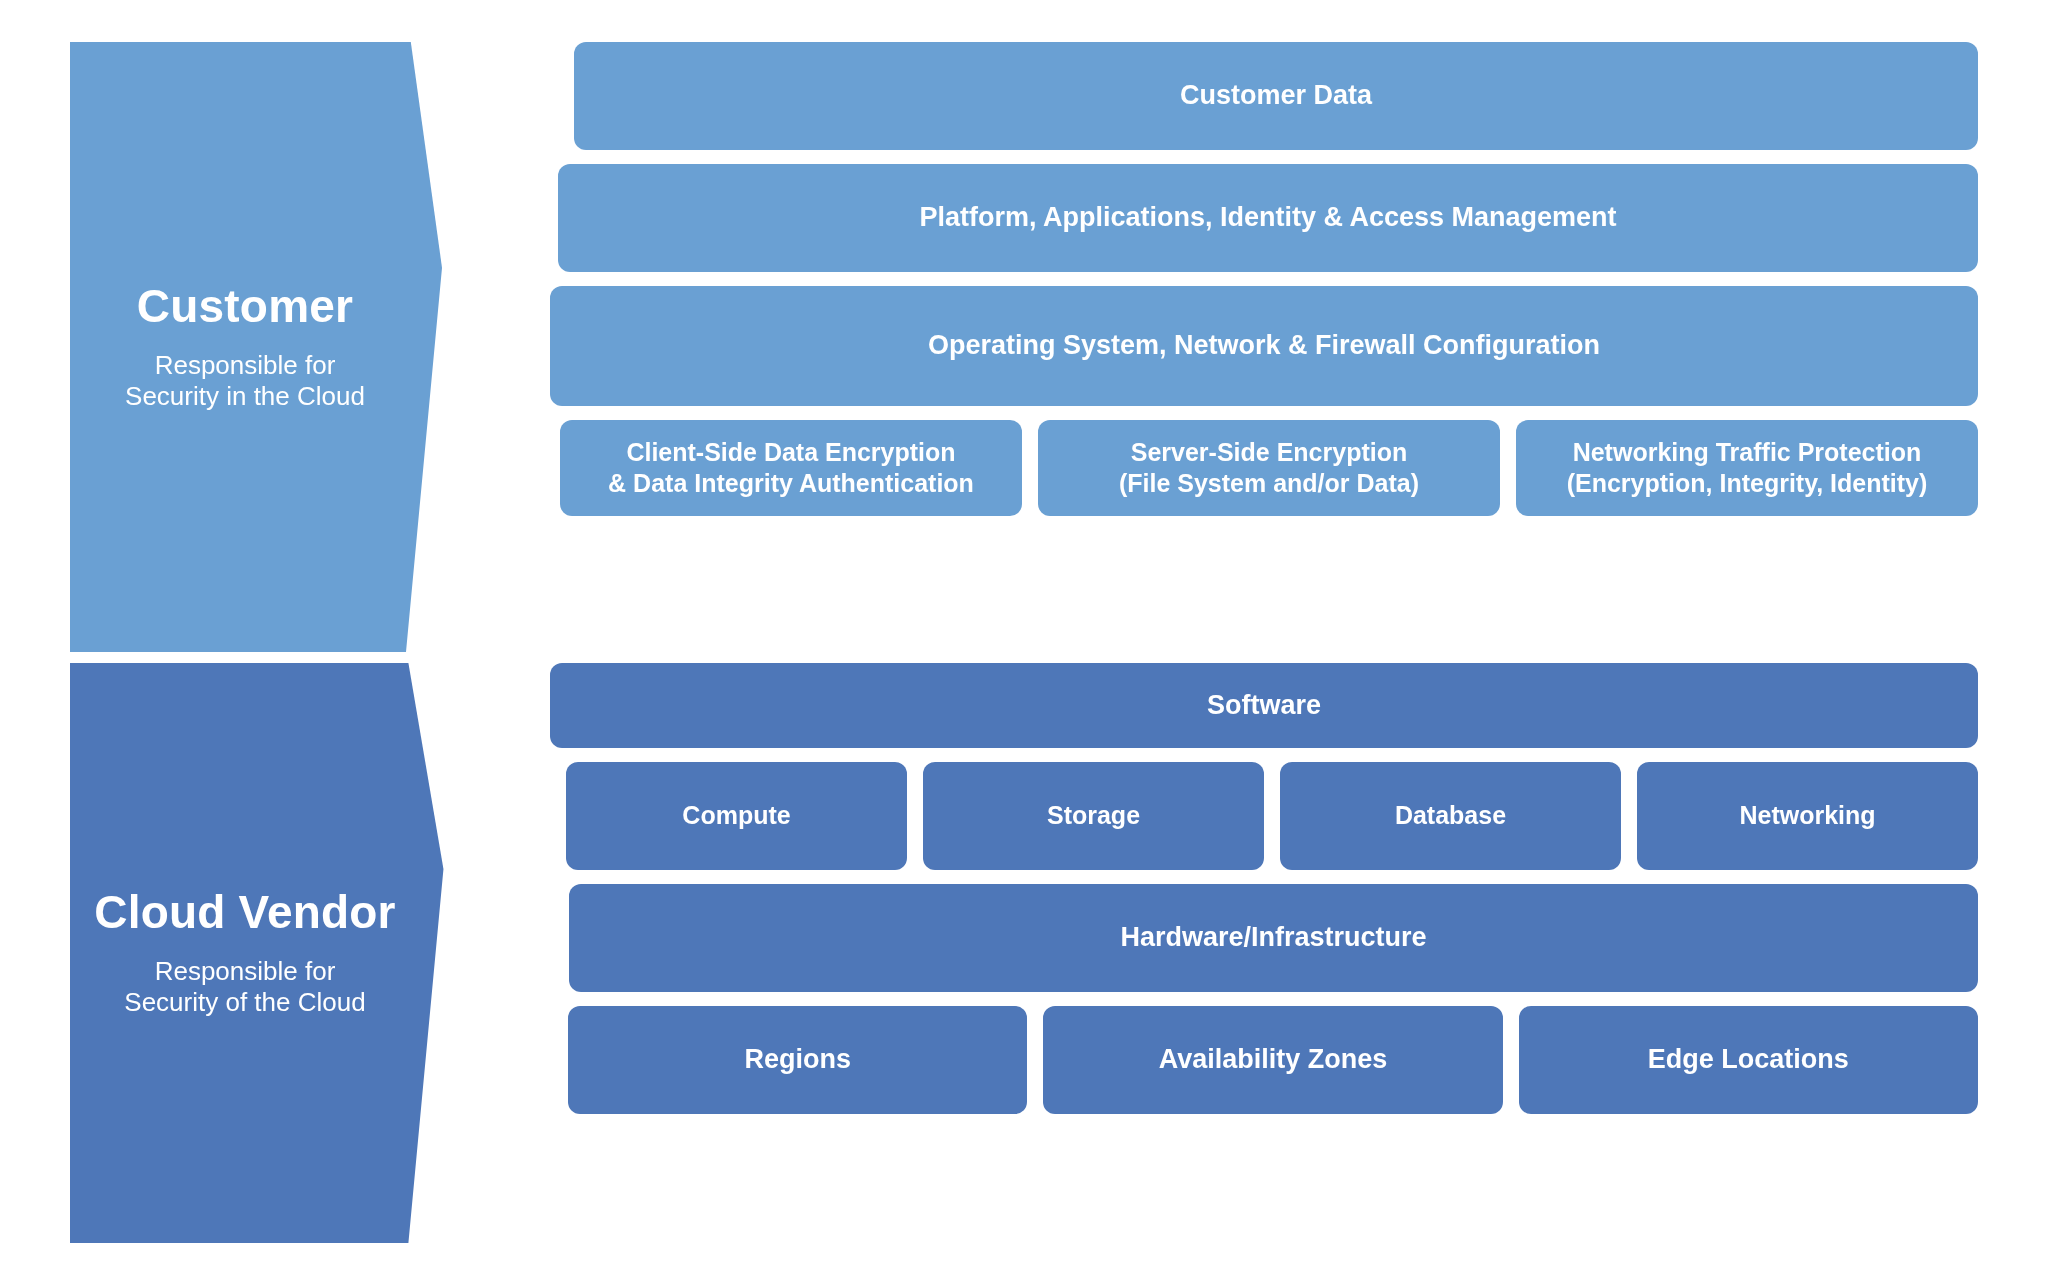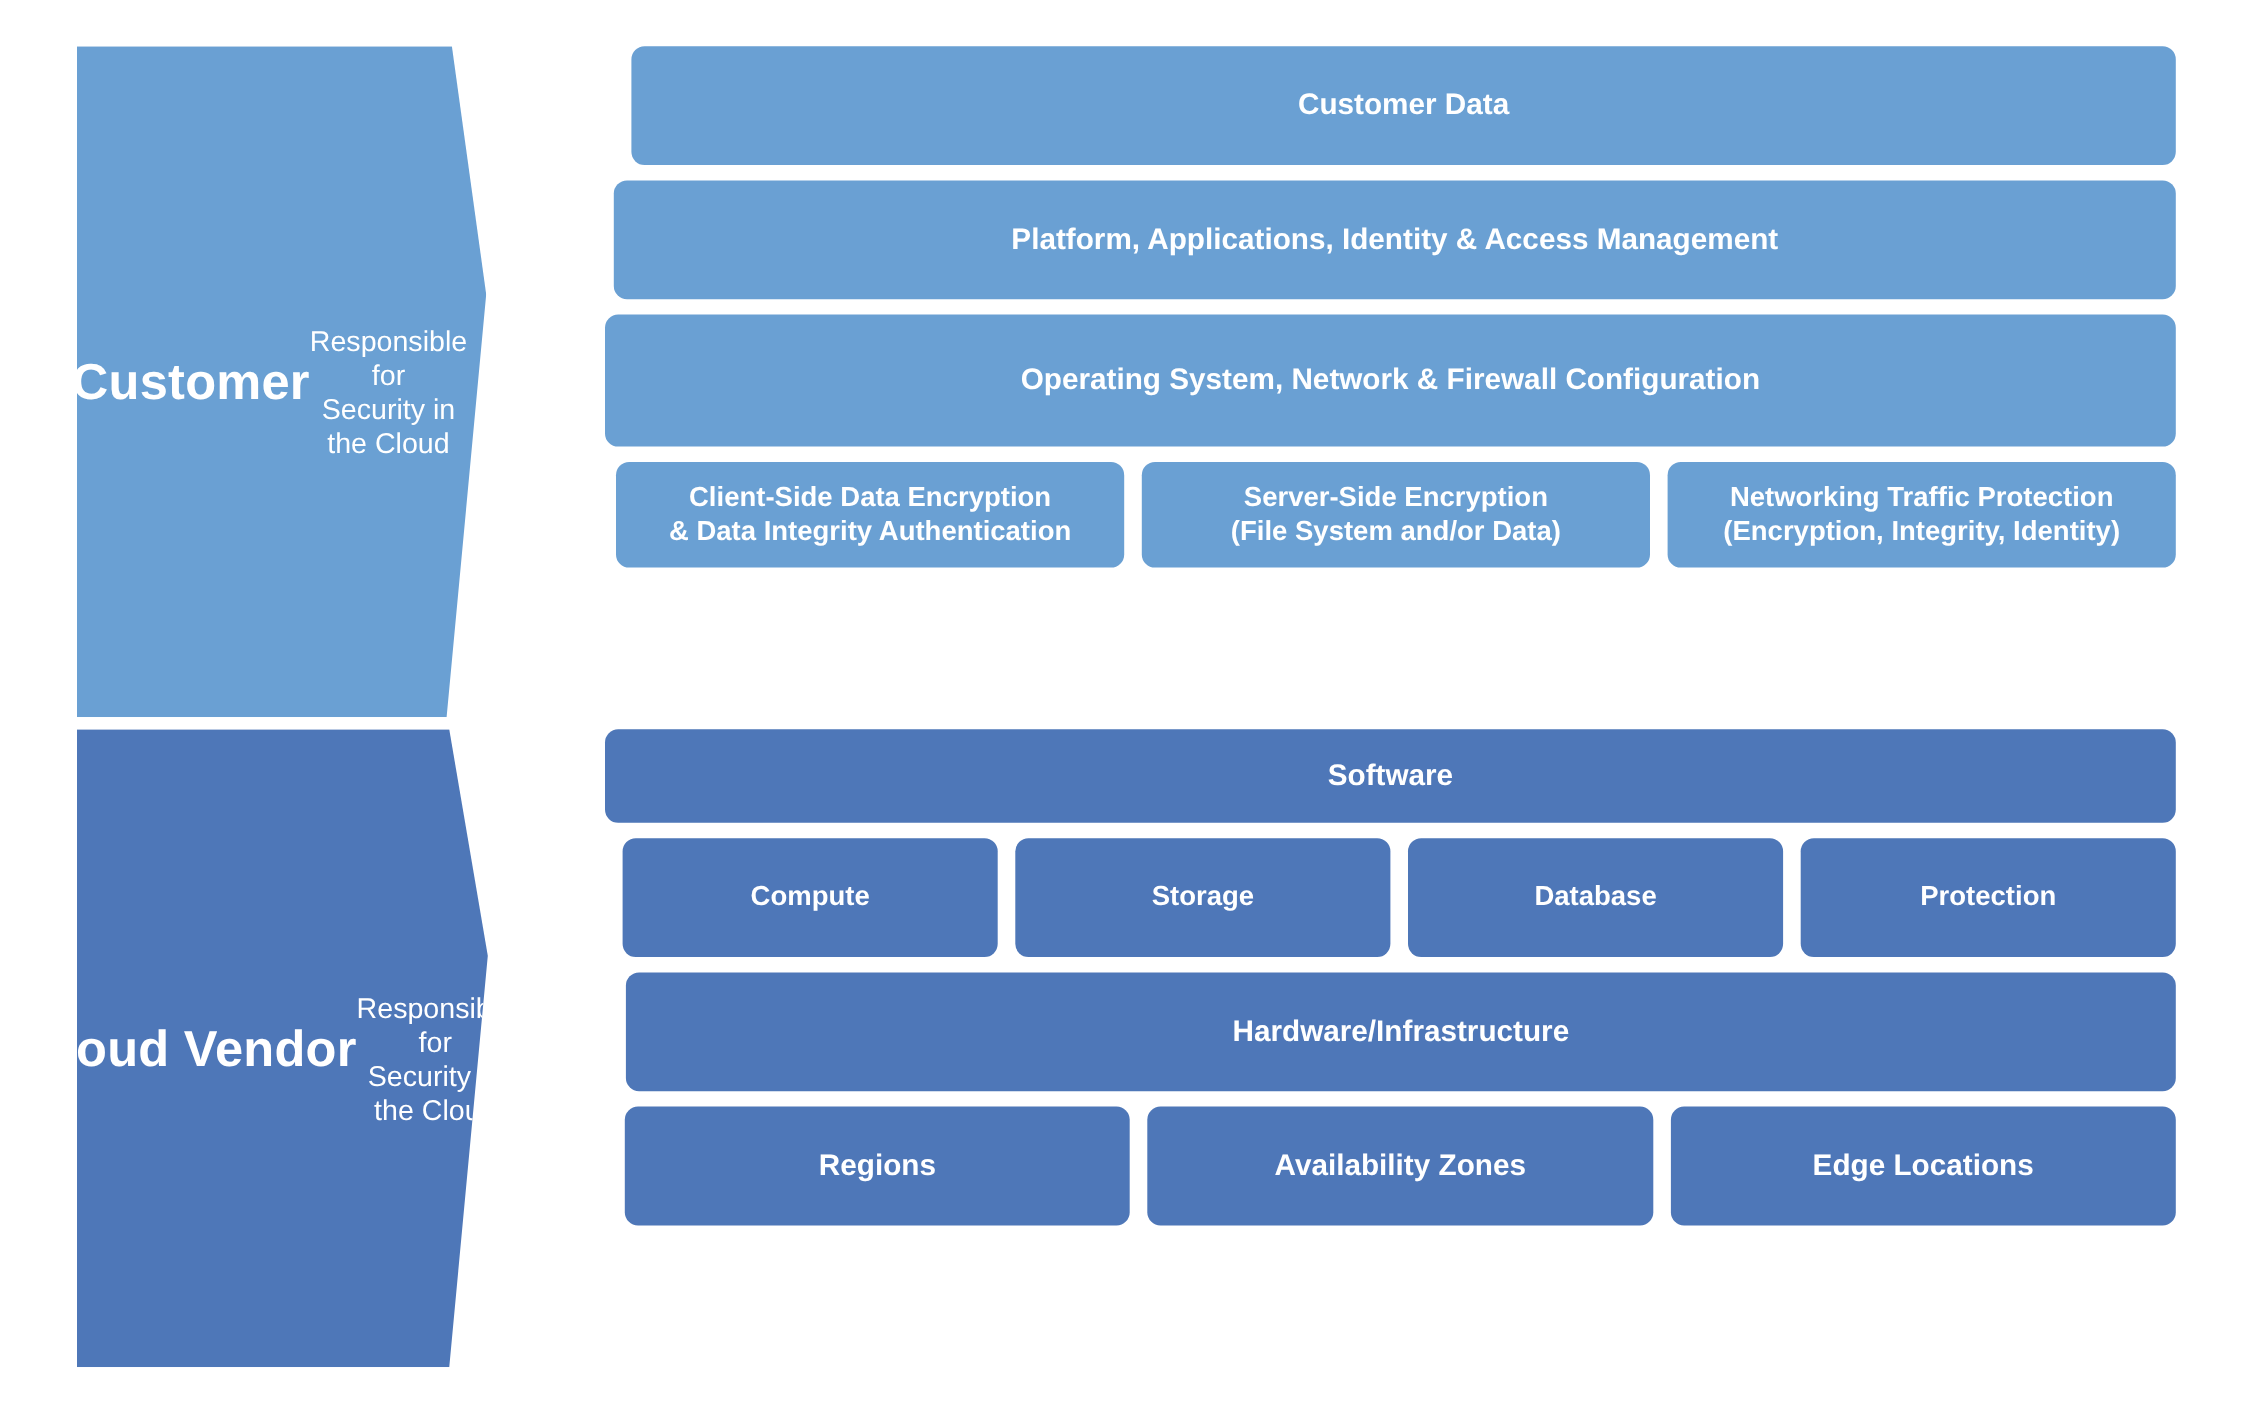--- a/index.html
+++ b/index.html
@@ -17,21 +17,21 @@
     position: relative;
     width: 2048px;
     height: 1284px;
     background: #ffffff;
   }
 
   
   .resp-panel {
     position: absolute;
     display: flex;
-    flex-direction: row;
+    flex-direction: column;
     align-items: center;
     justify-content: center;
     color: #ffffff;
     text-align: center;
     box-sizing: border-box;
   }
   .resp-panel .resp-title {
     font-size: 46px;
     font-weight: bold;
     line-height: 1.05;
@@ -163,21 +163,21 @@
   <div id="vendor-stack" class="stack">
 
     <div class="row" id="vend-r1">
       <div class="cell dark grow">Software</div>
     </div>
 
     <div class="row" id="vend-r2">
       <div class="cell dark grow">Compute</div>
       <div class="cell dark grow">Storage</div>
       <div class="cell dark grow">Database</div>
-      <div class="cell dark grow">Protection</div>
+      <div class="cell dark grow">Networking</div>
     </div>
 
     <div class="row" id="vend-r3">
       <div class="cell dark grow">Hardware/Infrastructure</div>
     </div>
 
     <div class="row" id="vend-r4">
       <div class="cell dark grow">Regions</div>
       <div class="cell dark grow">Availability Zones</div>
       <div class="cell dark grow">Edge Locations</div>

